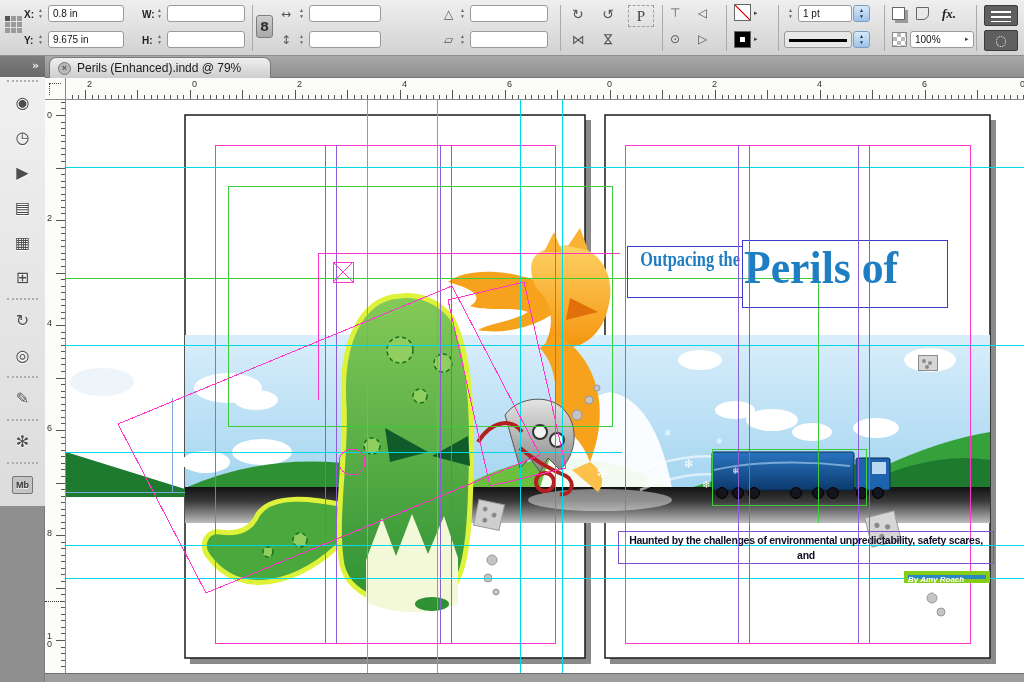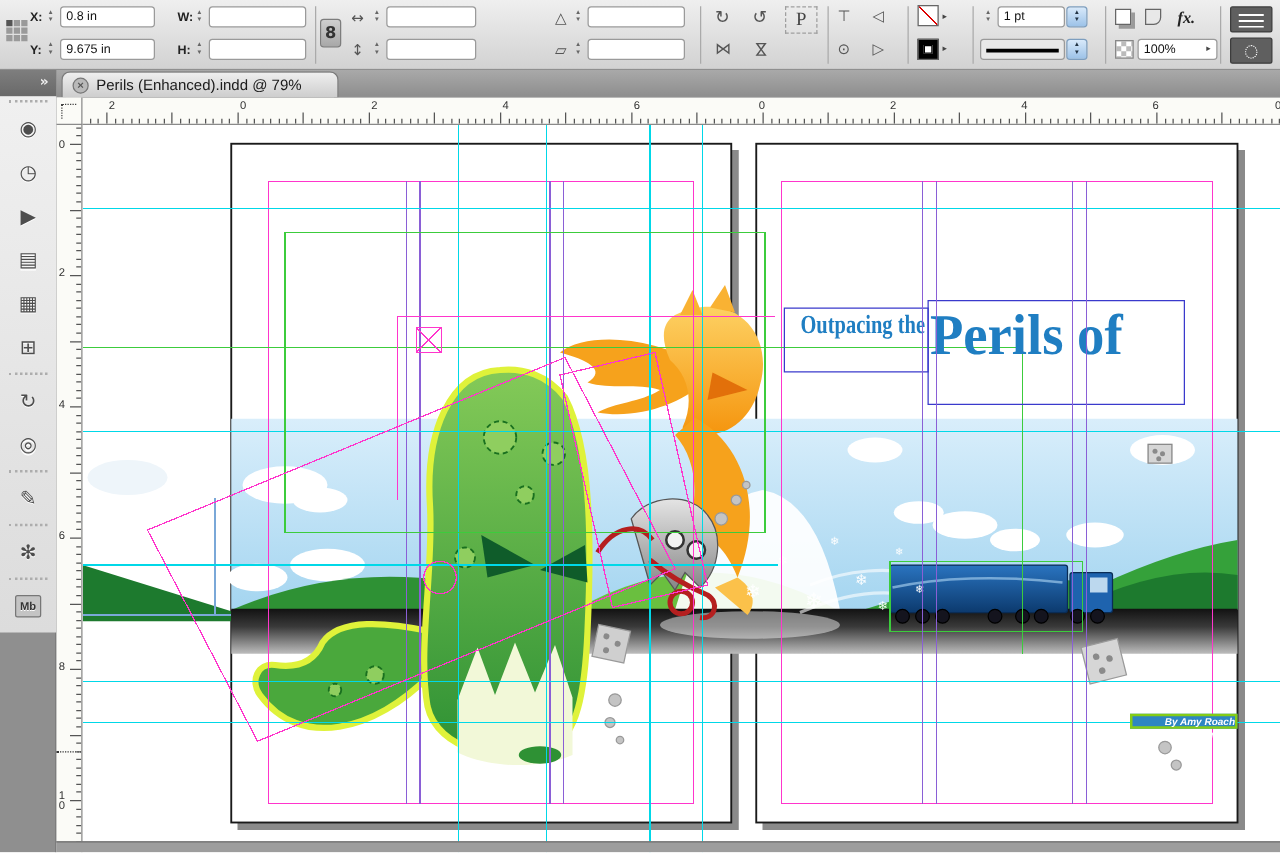--- a/index.html
+++ b/index.html
@@ -104,21 +104,21 @@
   .tframe { position:absolute; border:1px solid #3a3acc; z-index:6; overflow:hidden; }
   .kicker-text { position:absolute; right:2px; top:1px; width:150px; text-align:right;
     transform:scaleX(.78); transform-origin:top right;
     font:bold 21px "Liberation Serif",serif; line-height:22px; color:#1f7ec2; }
   .perils-text { position:absolute; left:1px; top:0px; white-space:nowrap; transform:scaleX(.95);
     transform-origin:top left; font:bold 46px "Liberation Serif",serif; color:#1f7ec2; }
   .perish-text { position:absolute; left:1px; top:-3px; white-space:nowrap; transform:scaleX(.92);
     transform-origin:top left; font:bold 62px "Liberation Serif",serif; color:#101018; }
   .deck { font:bold 10.5px "Liberation Sans",sans-serif; letter-spacing:-0.3px; color:#101028;
     text-align:center; line-height:15px; padding-top:1px; }
-  .byline { background:#2e86c1; border:2px solid #84cc16; color:#fff; text-align:right;
+  .byline { background:#2e86c1; border:4px solid #84cc16; color:#fff; text-align:left;
     font:italic bold 8px "Liberation Sans",sans-serif; line-height:10px; z-index:6; position:absolute; }
   .badge { position:absolute; left:852px; top:255px; width:20px; height:16px; background:#d6d6d6;
     border:1px solid #8a8a8a; z-index:7; }
   .badge i { position:absolute; left:3px; top:3px; width:4px; height:4px; background:#8a8a8a;
     box-shadow:6px 2px 0 #8a8a8a, 3px 6px 0 #8a8a8a; border-radius:50%; }
   .overlay { position:absolute; left:0; top:0; z-index:8; pointer-events:none; }
   .bottom-strip { position:absolute; left:45px; right:0; top:673px; height:9px; background:#9d9d9d;
     border-top:1px solid #6f6f6f; z-index:48; }
 </style>
 </head>
@@ -707,26 +707,30 @@
           <circle cx="352" cy="462" r="13"></circle>
           <line x1="318" y1="253" x2="620" y2="253"></line>
             <line x1="318" y1="253" x2="318" y2="400"></line>
         </g>
       </g>
     </svg>
 
     <div class="tframe" style="left:561px;top:146px;width:116px;height:52px">
       <div class="kicker-text">Outpacing the</div>
     </div>
-    <div class="tframe" style="left:676px;top:140px;width:206px;height:84px">
+    <div class="tframe" style="left:676px;top:140px;width:206px;height:68px">
       <div class="perils-text">Perils of</div>
     </div>
     <div class="badge">
         <i></i>
       </div>
+    <div class="tframe deck" style="left:552px;top:431px;width:376px;height:33px;border-color:#7a52cc">
+      <span>Haunted by the challenges of environmental unpredictability, safety scares, and</span><br>
+      
+    </div>
     <div class="byline" style="left:838px;top:471px;width:86px;height:12px">By Amy Roach Partridge</div>
 
     <svg class="overlay" width="958" height="582">
       <g stroke="#8a5fd6" fill="none" shape-rendering="crispEdges">
         <line x1="672" y1="45" x2="672" y2="543"></line>
           <line x1="683" y1="45" x2="683" y2="543"></line>
         <line x1="792" y1="45" x2="792" y2="543"></line>
           <line x1="803" y1="45" x2="803" y2="543"></line>
       </g>
     </svg>

